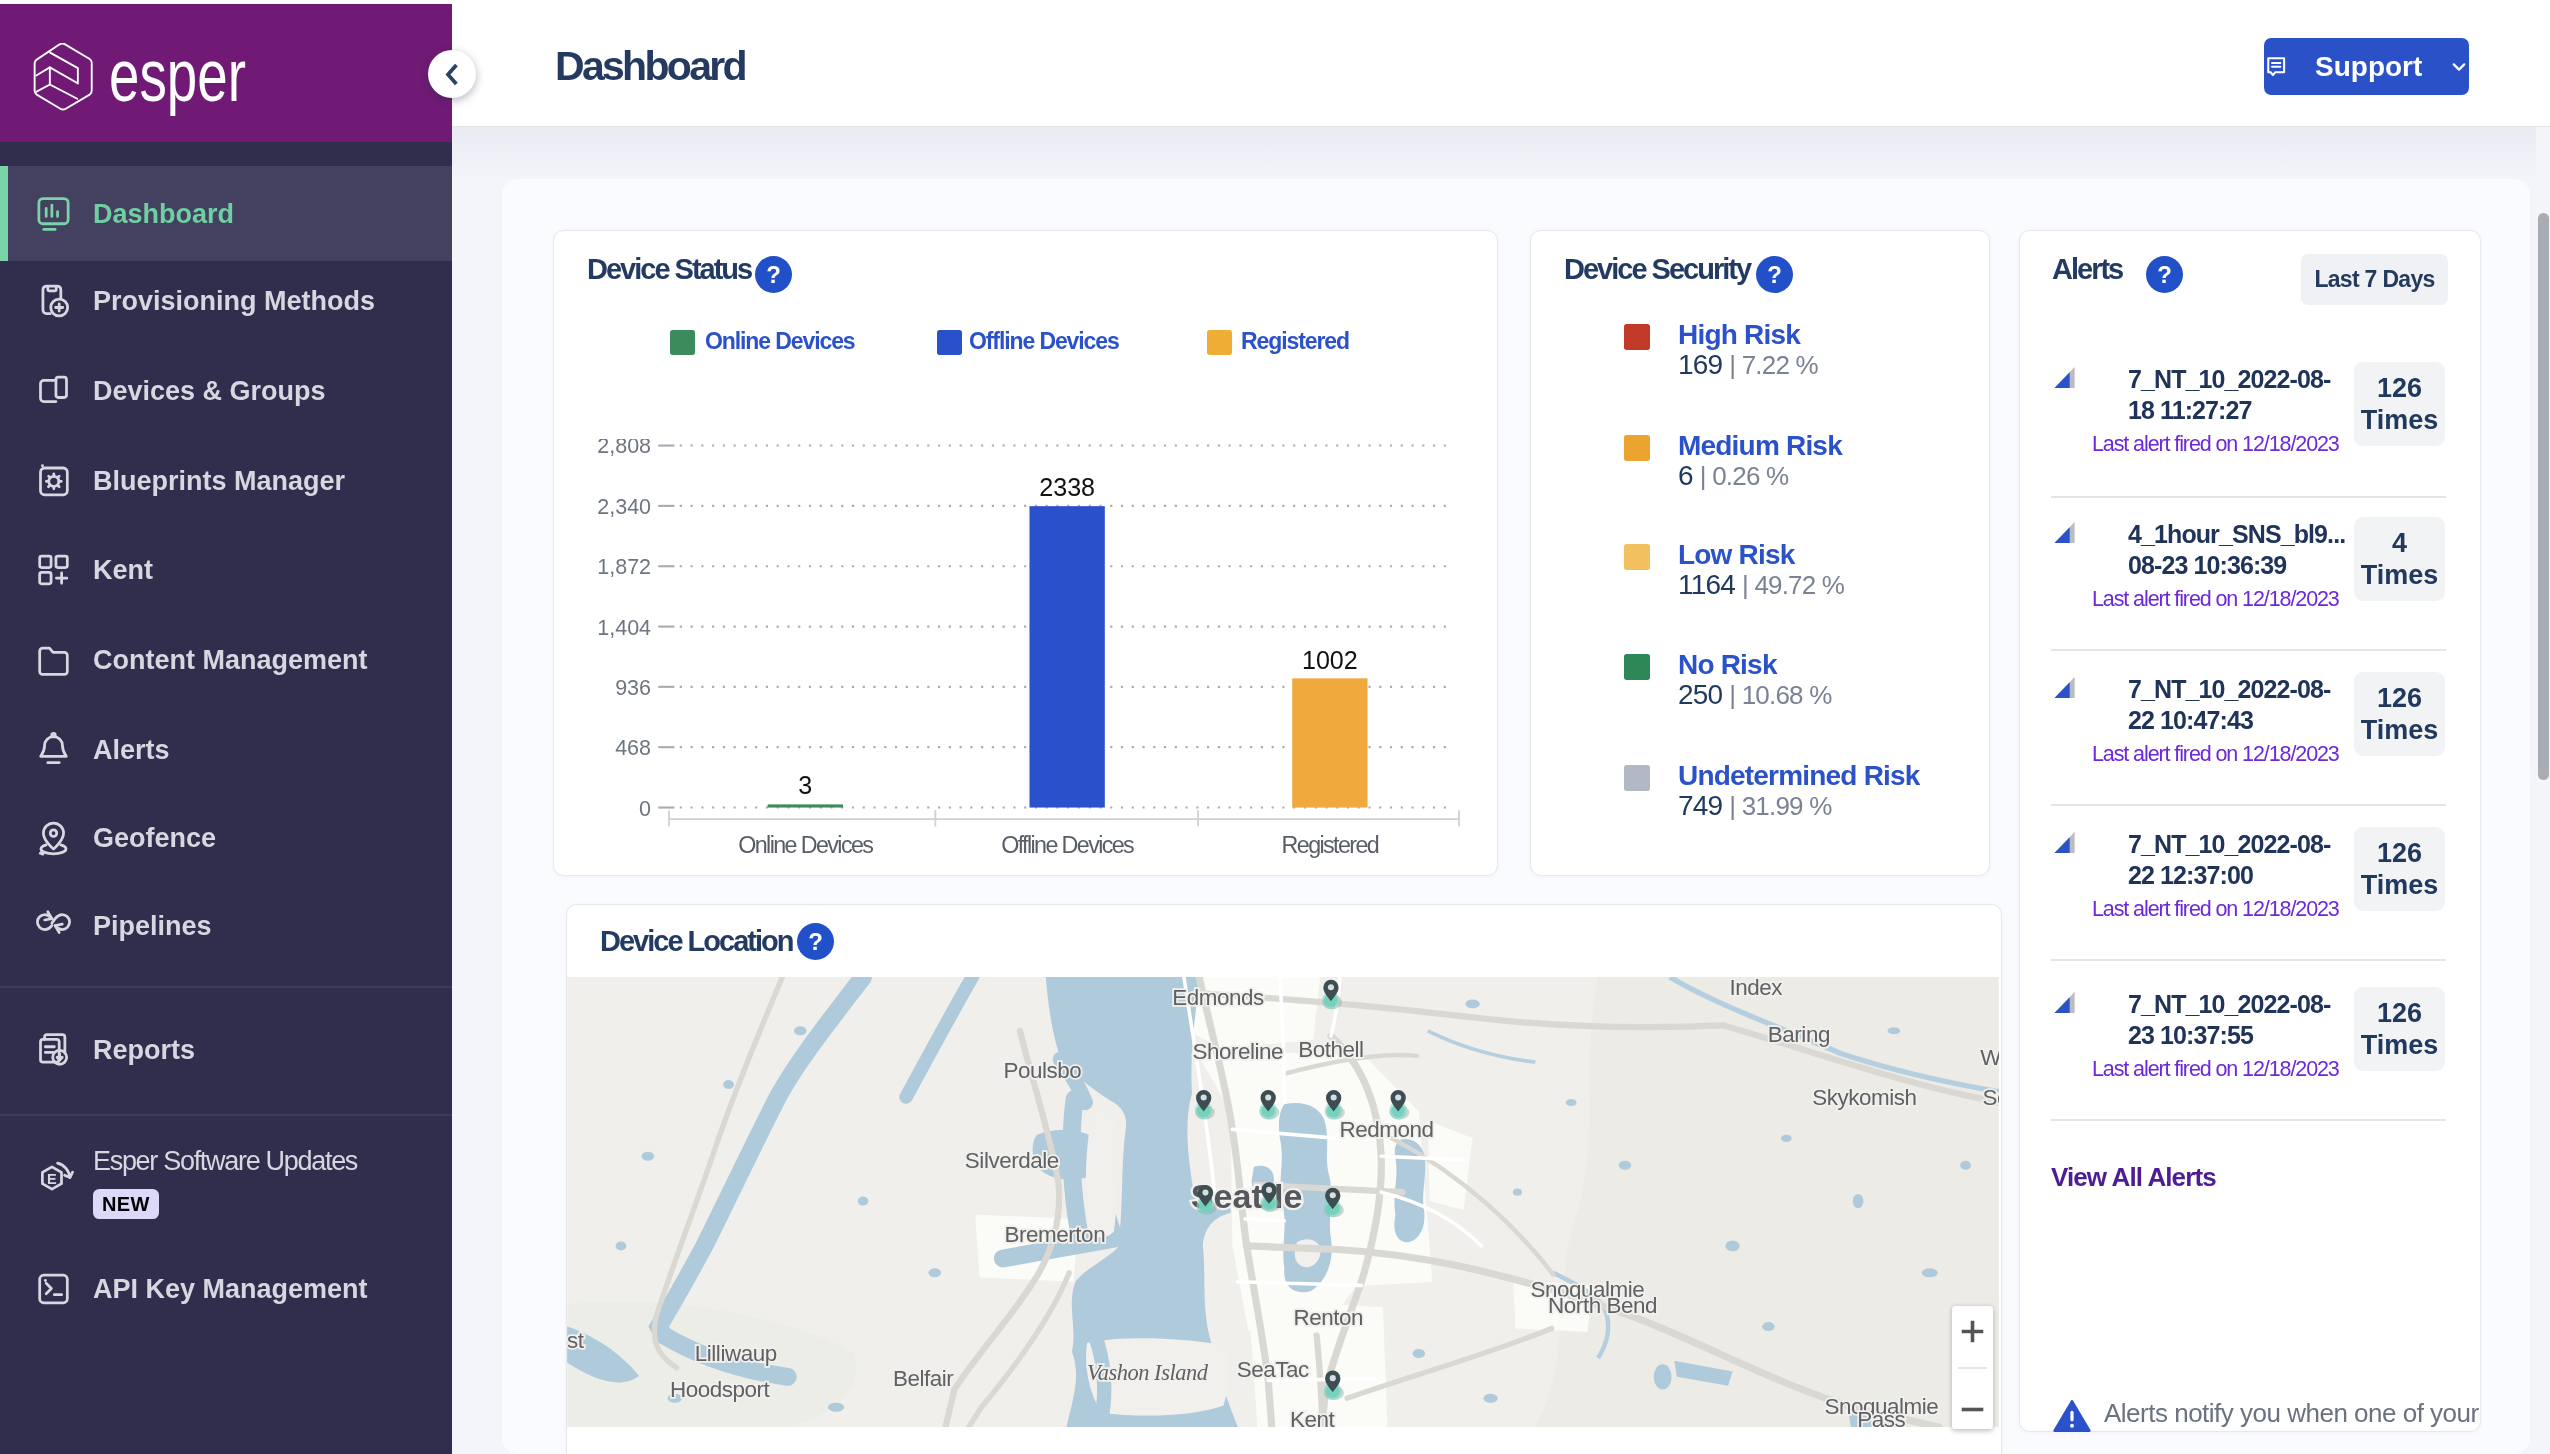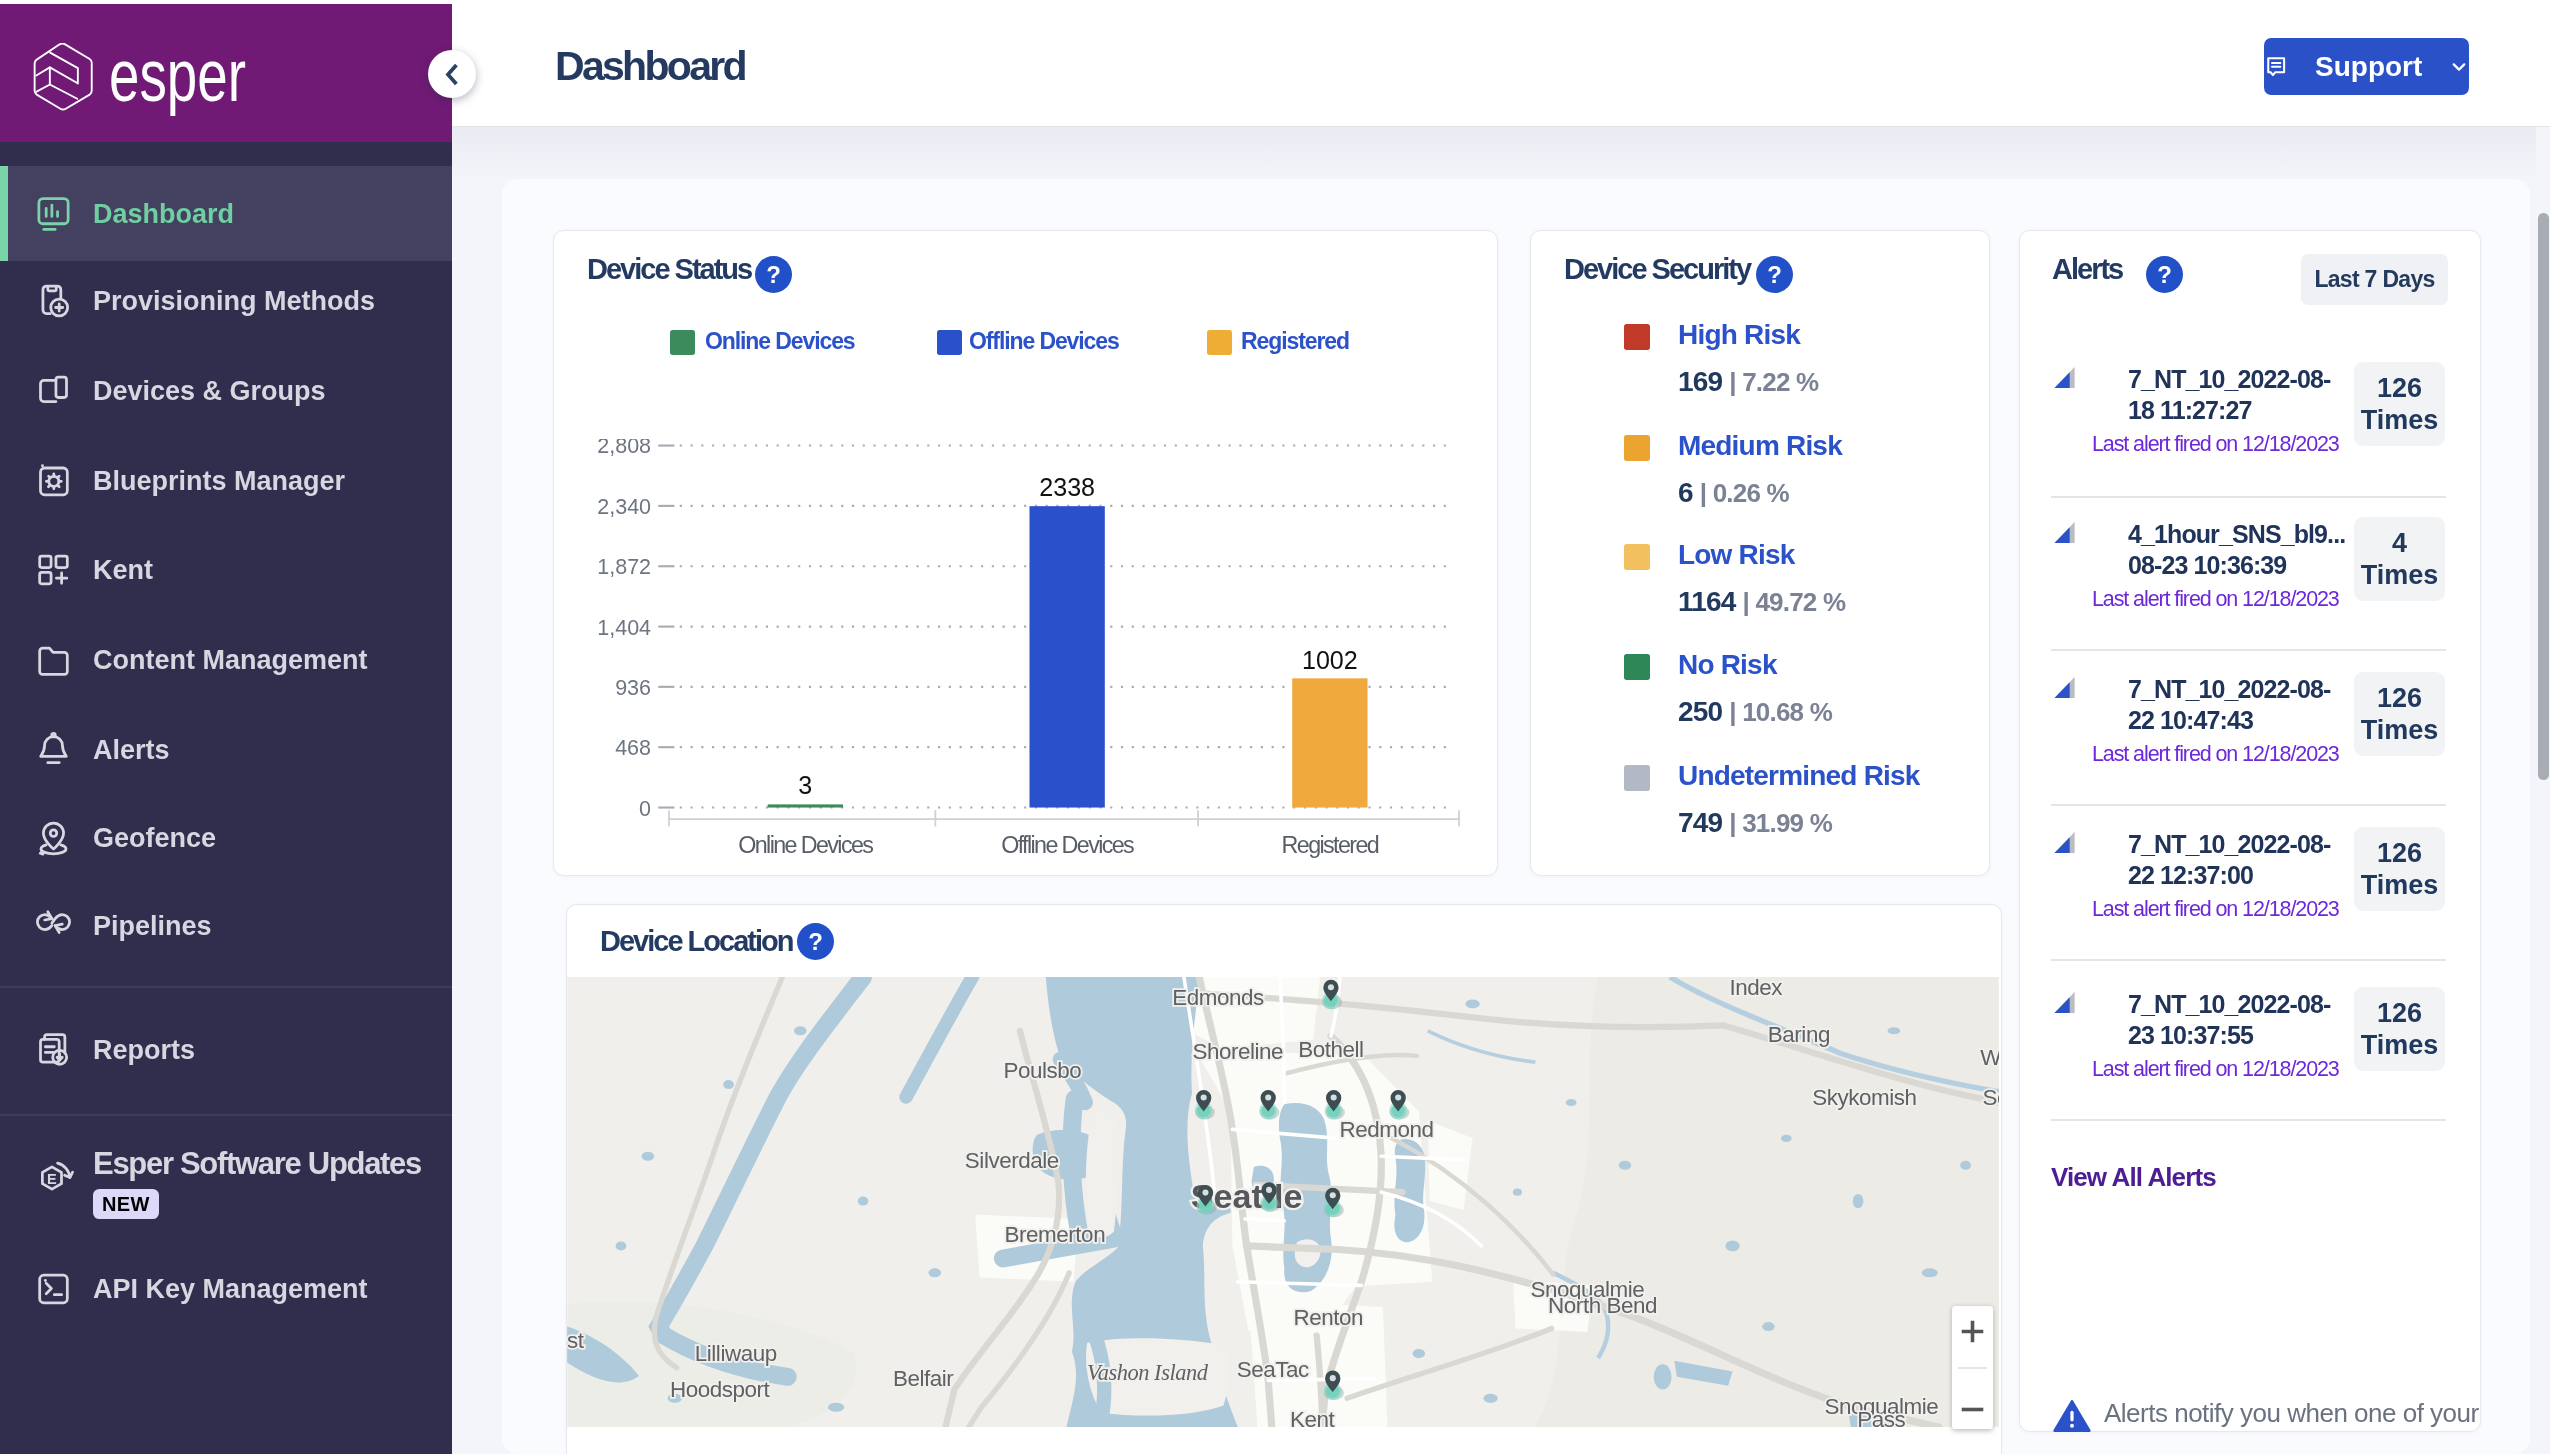--- a/index.html
+++ b/index.html
@@ -13,21 +13,21 @@
 #logo svg.hex { position:absolute; left:27px; top:32px; }
 #logo .wordmark { position:absolute; left:109px; top:28px; font-size:75px; font-weight:400; color:#fdfdfd; letter-spacing:0px; transform:scaleX(.73); transform-origin:left top; }
 .nav { left:0; width:452px; height:90px; color:#d5d7e1; font-size:27px; font-weight:700; }
 .nav .ic { position:absolute; left:34px; top:50%; transform:translateY(-50%); }
 .nav .lb { position:absolute; left:93px; top:50%; transform:translateY(-50%); white-space:nowrap; }
 .nav.active { top:166px; height:95px; background:#444160; color:#70cfa2; }
 .nav.active::before { content:""; position:absolute; left:0; top:0; width:8px; height:95px; background:#7bd3a9; }
 .sep { left:0; width:452px; height:1.8px; background:#3e3b59; }
 #esu { left:0; top:1132px; width:452px; height:99px; color:#d5d7e1; }
 #esu .ic { position:absolute; left:34px; top:25px; }
-#esu .t1 { position:absolute; left:93px; top:14.3px; font-size:31px; font-weight:700; letter-spacing:-1.3px; }
+#esu .t1 { position:absolute; left:93px; top:14.3px; font-size:27px; font-weight:400; letter-spacing:-1.3px; }
 #esu .badge { position:absolute; left:93px; top:57px; background:#dcd8f7; color:#000000; font-size:20px; font-weight:700; padding:3.6px 9px; border-radius:6.3px; letter-spacing:0.4px; }
 
 
 #topbar { left:452px; top:0; width:2098px; height:127px; background:#ffffff; border-bottom:1.8px solid #e3e4e9; }
 #pagetitle { position:absolute; left:103px; top:43px; font-size:41px; font-weight:700; color:#243a60; letter-spacing:-2.7px; }
 #supportbtn { position:absolute; left:1812px; top:38px; width:205px; height:57px; background:#2b51c8; border-radius:7.2px; color:#fff; display:flex; align-items:center; justify-content:center; gap:28px; }
 #supportbtn .txt { font-size:28px; font-weight:700; }
 #collapse { left:428px; top:50px; width:48px; height:48px; border-radius:50%; background:#fff; box-shadow:0 2.7px 9px rgba(40,40,70,.35); display:flex; align-items:center; justify-content:center; z-index:5; }
 
 
@@ -44,21 +44,21 @@
 
 
 .lgd { position:absolute; top:99px; height:25px; }
 .lsq { position:absolute; top:0; width:25px; height:25px; border-radius:2.7px; }
 .llb { position:absolute; top:-1.8px; font-size:23px; font-weight:700; color:#2b52c9; letter-spacing:-1.1px; white-space:nowrap; }
 
 
 .srow { position:absolute; left:93px; }
 .ssq { position:absolute; left:0; top:0; width:26px; height:26px; border-radius:2.7px; }
 .slb { position:absolute; left:54px; top:-5.4px; font-size:28px; font-weight:700; color:#2b52c9; letter-spacing:-0.8px; white-space:nowrap; }
-.sval { position:absolute; left:54px; top:42px; font-size:28px; font-weight:700; color:#22395e; letter-spacing:-0.8px; white-space:nowrap; }
+.sval { position:absolute; left:54px; top:25px; font-size:28px; font-weight:400; color:#22395e; letter-spacing:-0.8px; white-space:nowrap; }
 .sval .pct { color:#7a8294; font-size:26px; }
 
 
 .chip7 { position:absolute; left:281px; top:23px; width:147px; height:51px; background:#f0f1f4; border-radius:7.2px; color:#243a5e; font-size:23px; font-weight:700; letter-spacing:-0.7px; text-align:center; line-height:51px; }
 .aitem { position:absolute; left:0; width:462px; }
 .aicon { position:absolute; left:34px; top:2.7px; }
 .atitle { position:absolute; left:72px; top:0; width:269px; font-size:25px; font-weight:700; color:#20345a; line-height:31px; letter-spacing:-0.9px;margin-left:36px; }
 .asub { position:absolute; left:72px; top:68px; font-size:21.5px; font-weight:400; color:#6d28d9; letter-spacing:-1.1px; white-space:nowrap; }
 .atimes { position:absolute; left:334px; top:-1.8px; width:91px; height:84px; background:#f2f3f5; border-radius:9px; color:#22395e; font-size:27px; font-weight:700; text-align:center; display:flex; flex-direction:column; justify-content:center; line-height:32px; }
 .adiv { position:absolute; left:31px; width:620px; max-width:395px; height:1.8px; background:#e3e5e9; }

